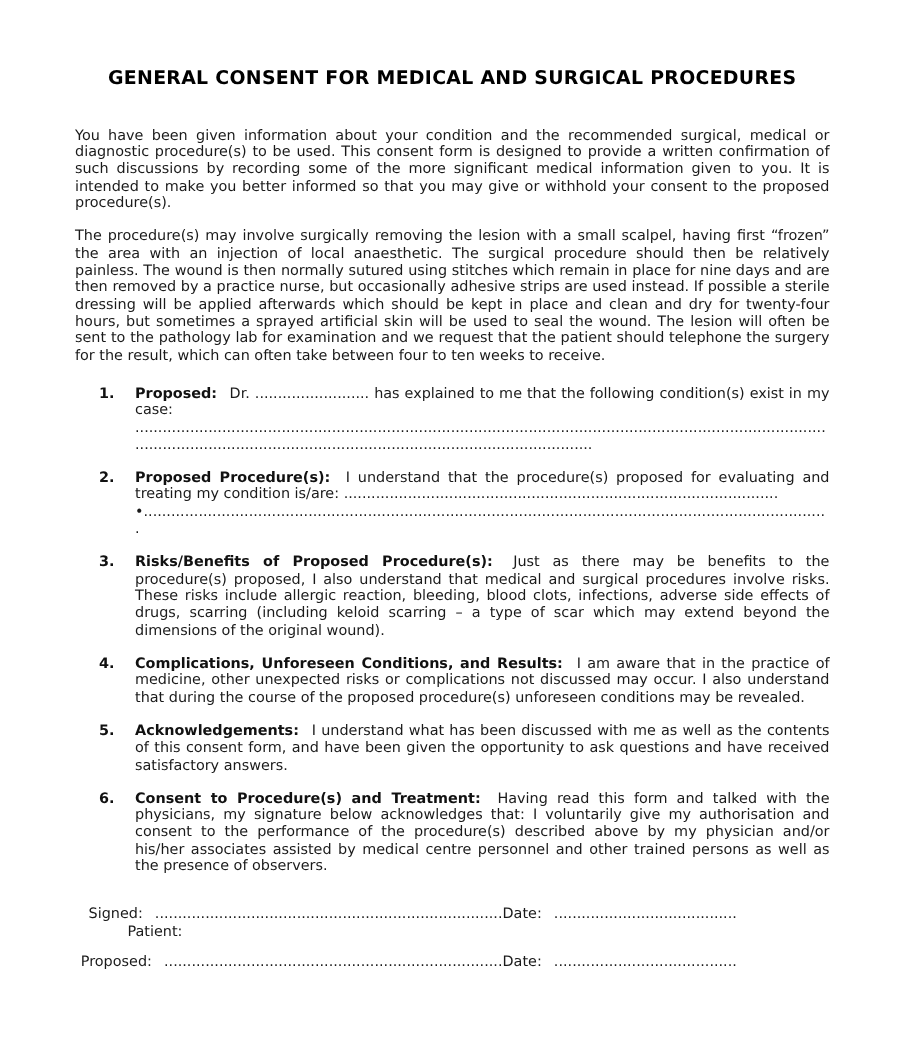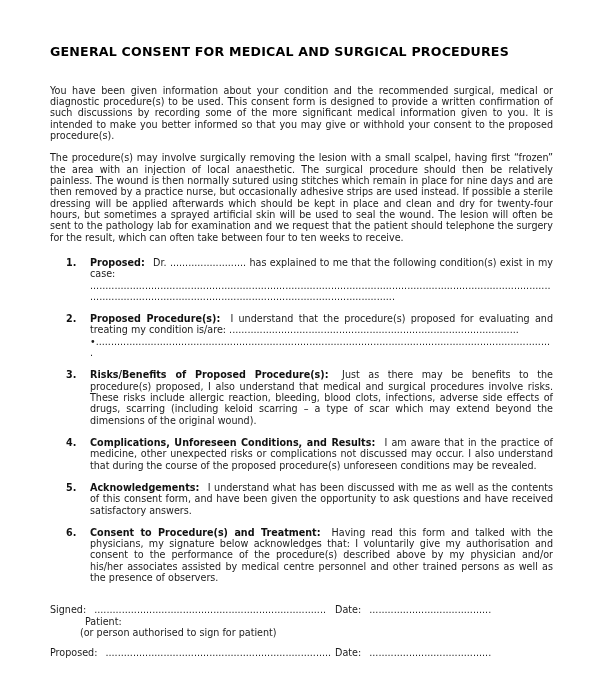--- a/index.html
+++ b/index.html
@@ -11,21 +11,21 @@
     background: #ffffff;
     color: #1a1a1a;
     font-family: "DejaVu Sans", "Liberation Sans", sans-serif;
     font-size: 9.6px;
     line-height: 1.18;
     box-sizing: border-box;
     padding: 45px 47px 0 50px;
     overflow: hidden;
   }
   .title {
-    text-align: left;
+    text-align: center;
     font-weight: bold;
     font-size: 12.6px;
     letter-spacing: 0.2px;
     color: #000000;
     margin: 0 0 25px 0;
   }
   .par {
     margin: 0 0 11px 0;
     text-align: justify;
     overflow-wrap: anywhere;
@@ -39,21 +39,21 @@
     color: #111111;
   }
   .itext {
     flex: 1;
     text-align: justify;
     overflow-wrap: anywhere;
   }
   .lead { font-weight: bold; margin-right: 5px; color: #111111; }
   .dotline { overflow-wrap: anywhere; }
   .sig { margin-top: 21px; }
-  .sig-row { display: flex; }
+  .sig-row { display: flex; text-align: right; }
   .sig-left { width: 285px; flex: none; }
   .sig-right { flex: none; }
   .sig-sub-patient { margin-left: 35px; }
   .sig-sub-note { margin-left: 30px; }
   .witness-row { margin-top: 9px; }
   .label { margin-right: 5px; }
   .footer {
     margin-top: 18px;
     text-align: right;
     font-size: 8px;
@@ -131,21 +131,20 @@
         <span class="label">Signed:</span>
         <span>............................................................................</span>
       </div>
       <div class="sig-right">
         <span class="label">Date:</span>
         <span>........................................</span>
       </div>
     </div>
 
     <div class="sig-sub-patient">Patient:</div>
-    <div class="sig-sub-note">(or person authorised to sign for patient)</div>
 
     <div class="sig-row witness-row">
       <div class="sig-left">
         <span class="label">Proposed:</span>
         <span>..........................................................................</span>
       </div>
       <div class="sig-right">
         <span class="label">Date:</span>
         <span>........................................</span>
       </div>

